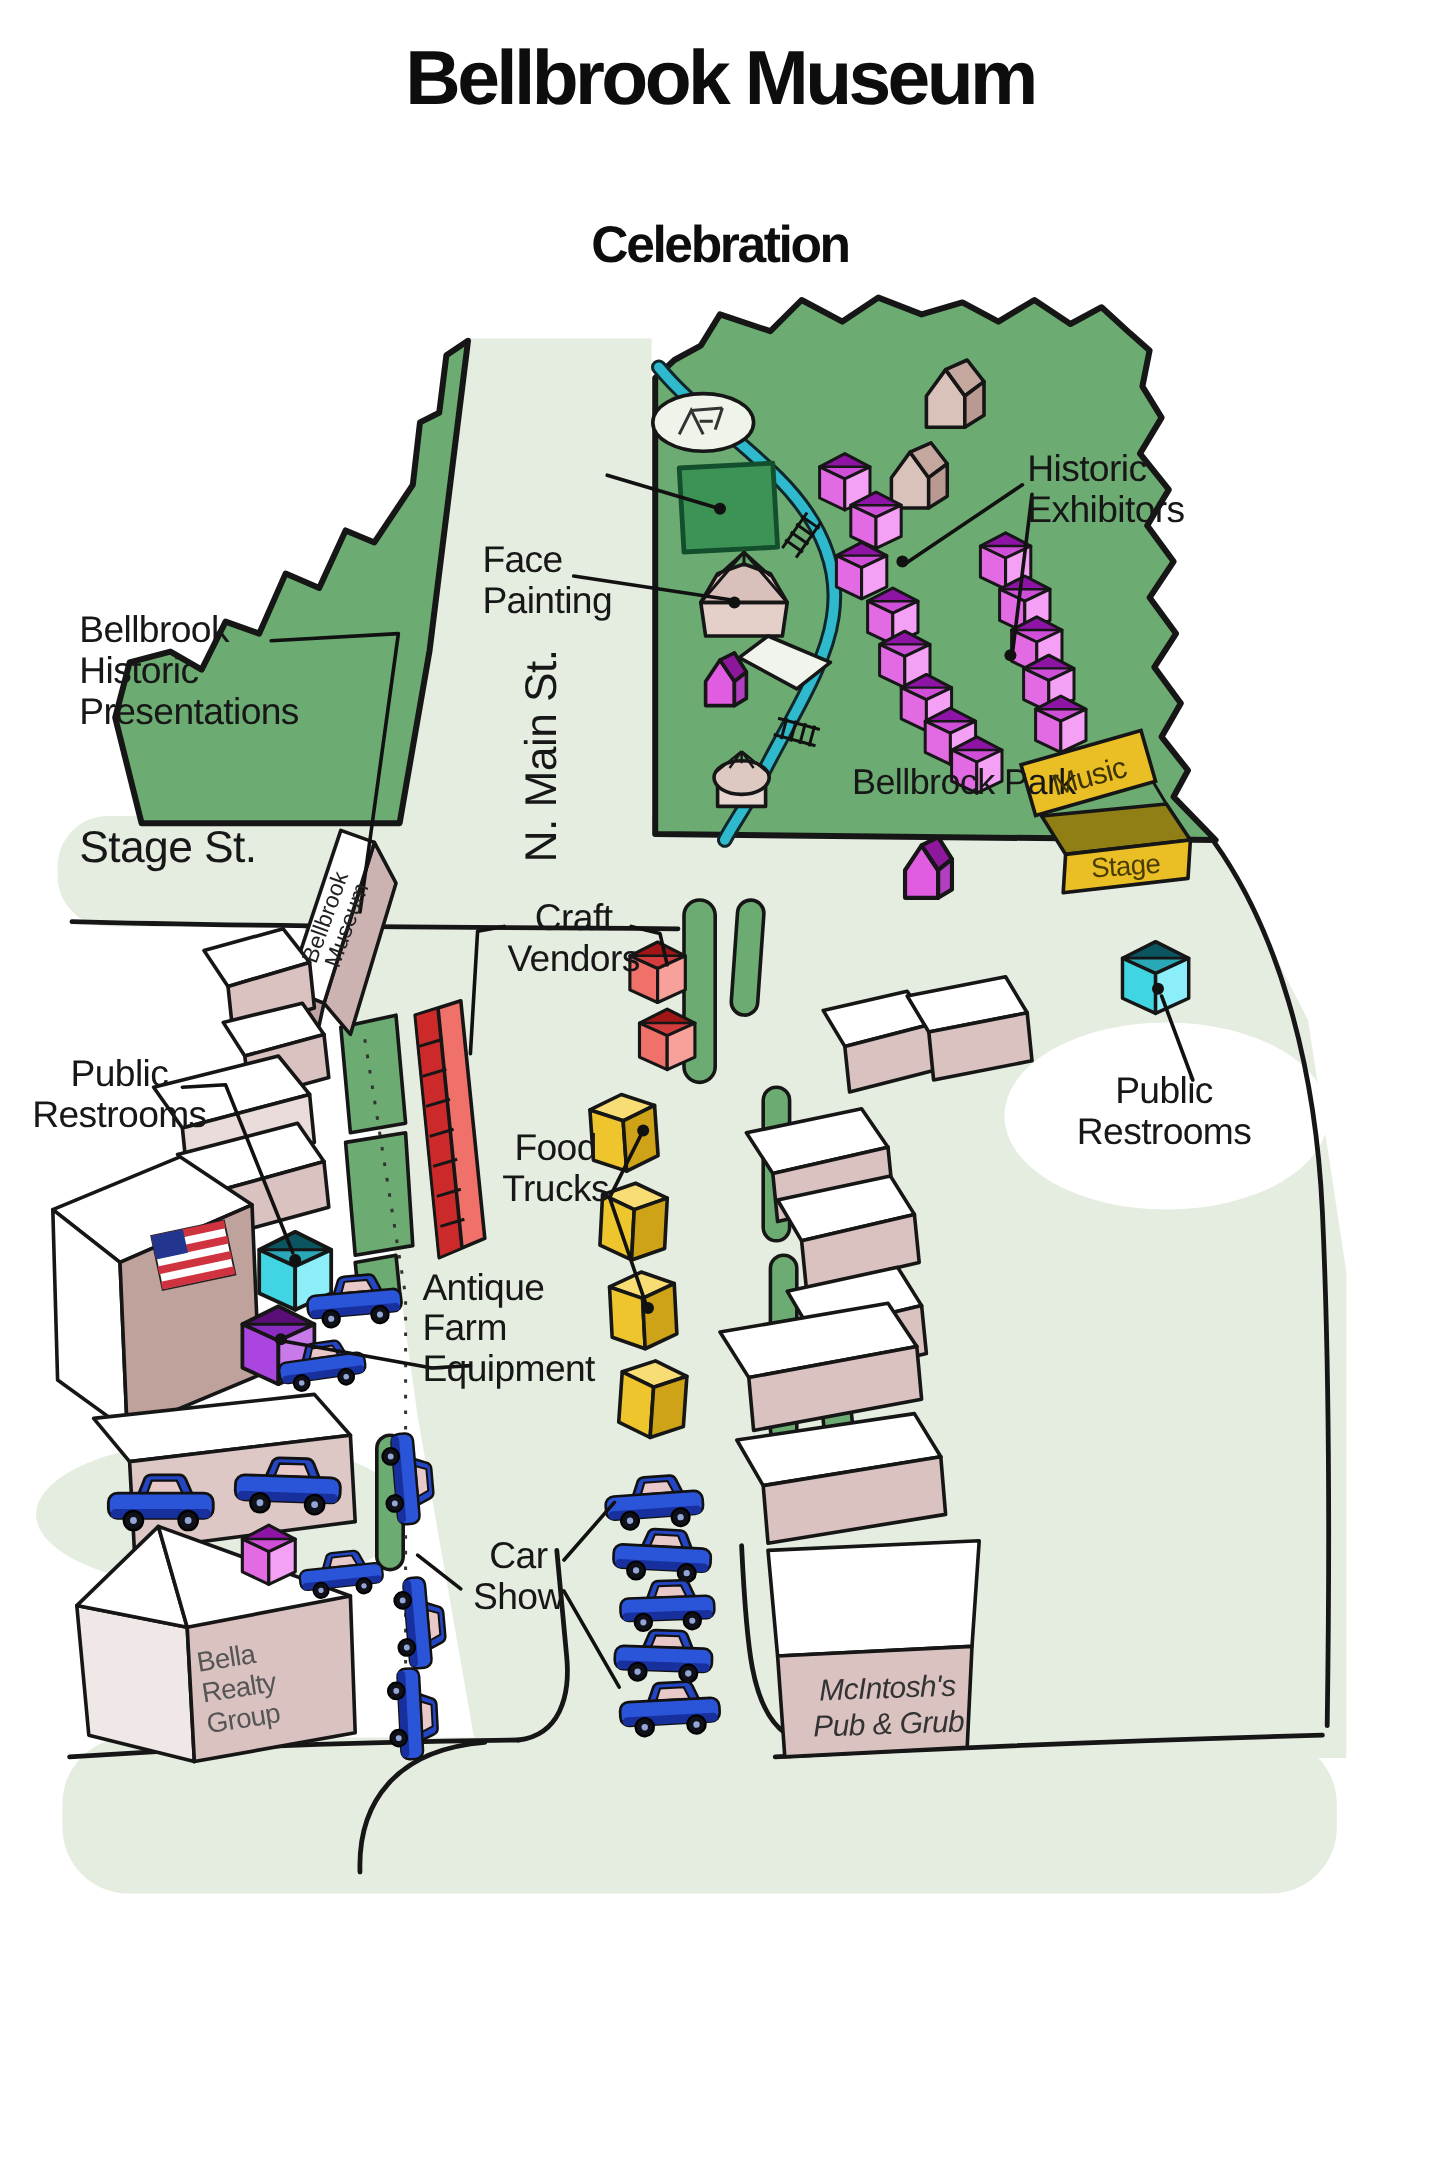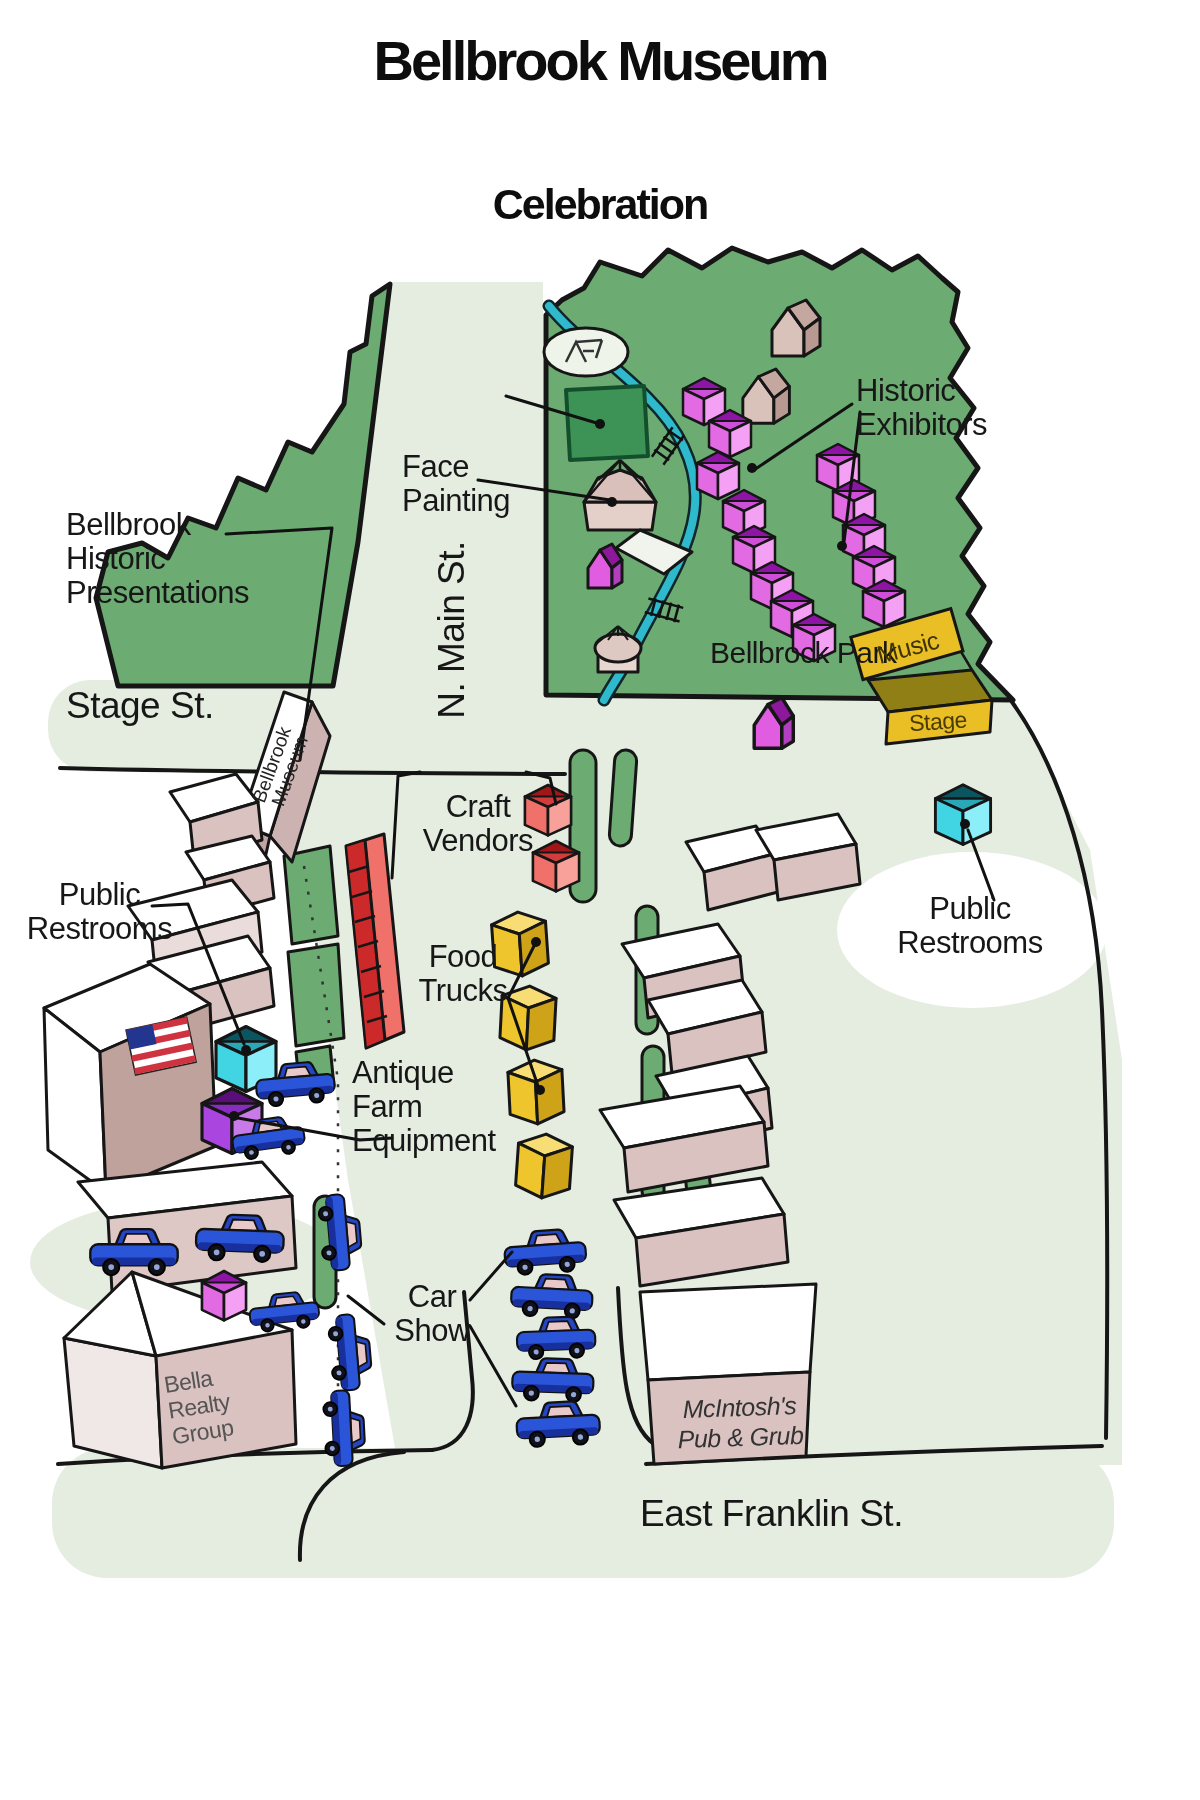--- a/index.html
+++ b/index.html
@@ -2,21 +2,21 @@
 <html style="--park-green: #6CAC72; --street-green: #E5EDE1; --games-green: #3D9356; --creek-teal: #2FB9CC; --exhibitor-magenta: #E26AE2; --craft-red: #F0706A; --food-truck-yellow: #EEC52C; --restroom-cyan: #41D4E2; --equipment-purple: #AB45DF; --car-blue: #2B55D9; --stage-yellow: #EABE25; --building-pink: #D9C2C0;"><head>
 <meta charset="utf-8">
 <style>
   html,body{margin:0;padding:0;background:#fff;}
   #poster{position:relative;width:1200px;height:1800px;background:#ffffff;overflow:hidden;
           font-family:"Liberation Sans",sans-serif;}
   svg{position:absolute;inset:0;}
 
   
   .title1{position:absolute;top:28px;left:0;width:100%;text-align:center;
-          font-size:56px;font-weight:800;letter-spacing:-3px;color:#0d0d0d;}
+          font-size:64px;font-weight:800;letter-spacing:-3px;color:#0d0d0d;}
   .title2{position:absolute;top:122px;left:0;width:100%;text-align:center;
           font-size:57px;font-weight:800;letter-spacing:-2px;color:#0d0d0d;}
   .title3{position:absolute;top:180px;left:0;width:100%;text-align:center;
           font-size:43px;font-weight:800;letter-spacing:-2px;color:#0d0d0d;}
 
   
   .lbl{position:absolute;color:#171717;font-size:31px;line-height:1.1;letter-spacing:-0.5px;white-space:nowrap;}
   .ctr{text-align:center;}
   .street{font-size:37px;}
   .rot{transform-origin:center center;}
@@ -402,21 +402,21 @@
 </div>
 <div class="lbl street" style="left:66px;top:686px;">Stage St.</div>
 <div class="lbl street rot" style="left:452px;top:630px;transform:translate(-50%,-50%) rotate(-90deg);">N. Main St.</div>
 <div class="lbl" style="left:710px;top:636px;font-size:30px;">Bellbrock Park</div>
 <div class="lbl onmusic rot" style="left:908px;top:648px;transform:translate(-50%,-50%) rotate(-15deg);">Music</div>
 <div class="lbl onstage rot" style="left:938px;top:722px;transform:translate(-50%,-50%) rotate(-4deg);">Stage</div>
 <div class="lbl mini rot" style="left:281px;top:768px;transform:translate(-50%,-50%) rotate(-70deg);">
   <div>Bellbrook</div>
   <div>Museum</div>
 </div>
-<div class="lbl ctr" style="left:418px;top:748px;width:120px;margin-top:42px;">
+<div class="lbl ctr" style="left:418px;top:748px;width:120px;">
   <div>Craft</div>
   <div>Vendors</div>
 </div>
 <div class="lbl ctr" style="left:22px;top:878px;width:155px;">
   <div>Public</div>
   <div>Restrooms</div>
 </div>
 <div class="lbl ctr" style="left:890px;top:892px;width:160px;">
   <div>Public</div>
   <div>Restrooms</div>
@@ -436,15 +436,14 @@
 </div>
 <div class="lbl bella-txt rot" style="left:168px;top:1368px;transform:rotate(-9deg);">
   <div>Bella</div>
   <div>Realty</div>
   <div>Group</div>
 </div>
 <div class="lbl mc-txt rot" style="left:660px;top:1392px;width:160px;transform:rotate(-2deg);">
   <div>McIntosh's</div>
   <div>Pub &amp; Grub</div>
 </div>
-<div class="lbl street" style="left:640px;top:1494px;">East Franklin St.</div>
 
 </div>
 
 </body></html>

